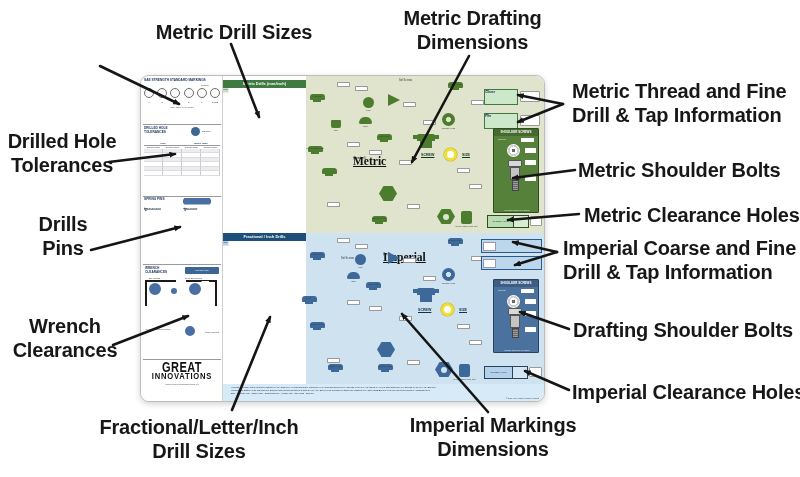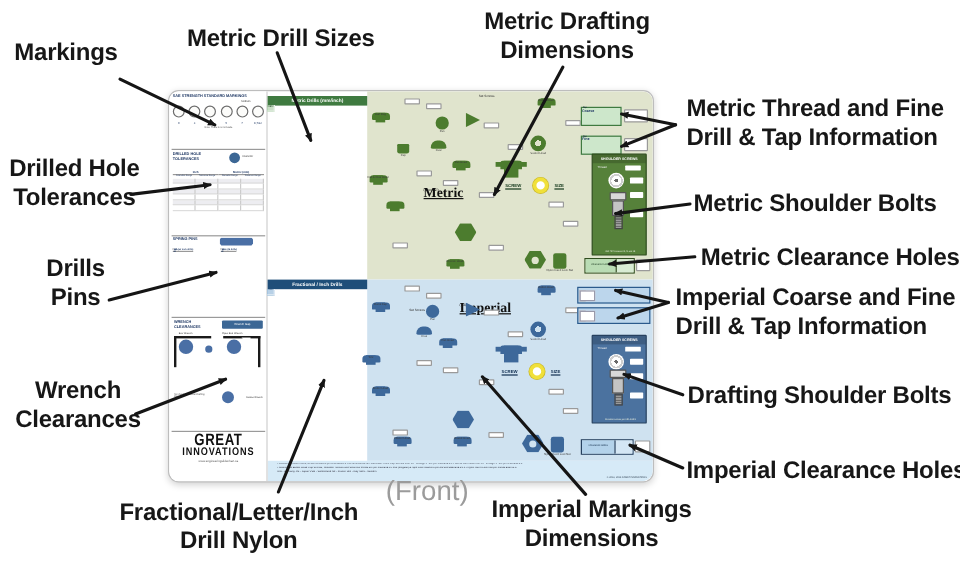--- a/index.html
+++ b/index.html
@@ -215,21 +215,20 @@
         <line x1="488" y1="412" x2="402" y2="314" stroke="#151515" stroke-width="2.6" stroke-linecap="round" marker-end="url(#ah)"></line>
         <line x1="109" y1="162" x2="175" y2="154" stroke="#151515" stroke-width="2.6" stroke-linecap="round" marker-end="url(#ah)"></line>
         <line x1="91" y1="250" x2="180" y2="227" stroke="#151515" stroke-width="2.6" stroke-linecap="round" marker-end="url(#ah)"></line>
         <line x1="113" y1="345" x2="188" y2="316" stroke="#151515" stroke-width="2.6" stroke-linecap="round" marker-end="url(#ah)"></line>
         <line x1="232" y1="410" x2="270" y2="317" stroke="#151515" stroke-width="2.6" stroke-linecap="round" marker-end="url(#ah)"></line>
       </g>
   </svg>
 
   <div id="annotation-layer">
       <div class="anno" style="left: 8px; top: 32px; width: 94px; text-align: center;">
-        <div class="ln">Markings</div>
       </div>
       <div class="anno" style="left: 146px; top: 20px; width: 176px; text-align: center;">
         <div class="ln">Metric Drill Sizes</div>
       </div>
       <div class="anno" style="left: 385px; top: 6px; width: 175px; text-align: center;">
         <div class="ln">Metric Drafting</div>
         <div class="ln">Dimensions</div>
       </div>
       <div class="anno" style="left: 572px; top: 79px; width: 222px; text-align: left;">
         <div class="ln">Metric Thread and Fine</div>
@@ -262,21 +261,21 @@
       <div class="anno" style="left: 28px; top: 212px; width: 70px; text-align: center;">
         <div class="ln">Drills</div>
         <div class="ln">Pins</div>
       </div>
       <div class="anno" style="left: 10px; top: 314px; width: 110px; text-align: center;">
         <div class="ln">Wrench</div>
         <div class="ln">Clearances</div>
       </div>
       <div class="anno" style="left: 94px; top: 415px; width: 210px; text-align: center;">
         <div class="ln">Fractional/Letter/Inch</div>
-        <div class="ln">Drill Nylon</div>
+        <div class="ln">Drill Sizes</div>
       </div>
     </div>
 
   <div id="card">
     <div id="met-bg"></div>
     <div id="imp-bg"></div>
     <div id="footer">
       <div id="footer-lines">
         <div>• Unless otherwise noted, all screw data is per ASA B18.6.3   • All dimensions are maximum   • Hex Cap Screws from 1/4" through 1" are per ASA B18.2.1   • Hex &amp; Jam Nuts from 1/4" through 1" are per ASA B18.2.2</div>
         <div>• Socket and Button Head Cap Screws, Shoulder Screws and Setscrew Points are per ASA B18.3   • Flat (Regular) &amp; Split Lock Washers per ANSI/ASME B18.21.1   • Nylon Insert Lock Nut per ASME B18.16.6</div>
@@ -1366,14 +1365,13 @@
       <div class="sh-thr"></div>
       <div class="sh-note">Shoulder screws per ASA B18.3</div>
     </div>
     <div id="imp-clear" class="clear">
       <div class="c1">Clearance Holes</div>
       <div class="c2"></div>
     </div>
     <div id="imp-clear-chip" class="bigchip"></div>
   </div>
 
-  <div id="front-label" style="left: 316px; top: 396px; width: 80px; text-align: center;">(Front)</div>
 </div>
 
 </body></html>

